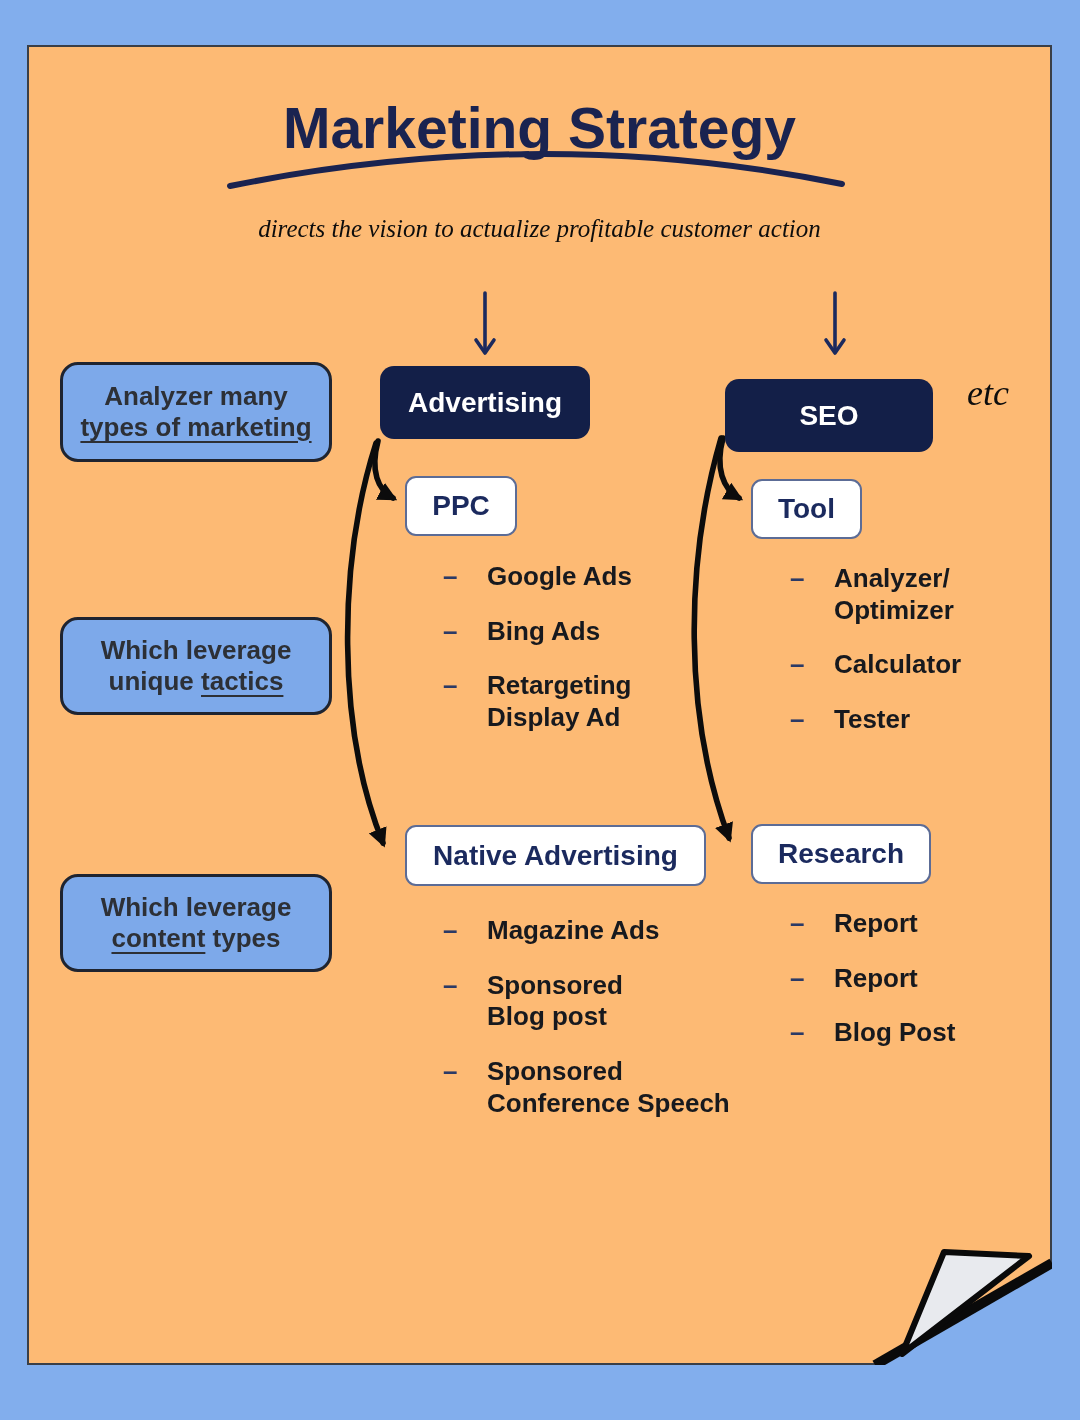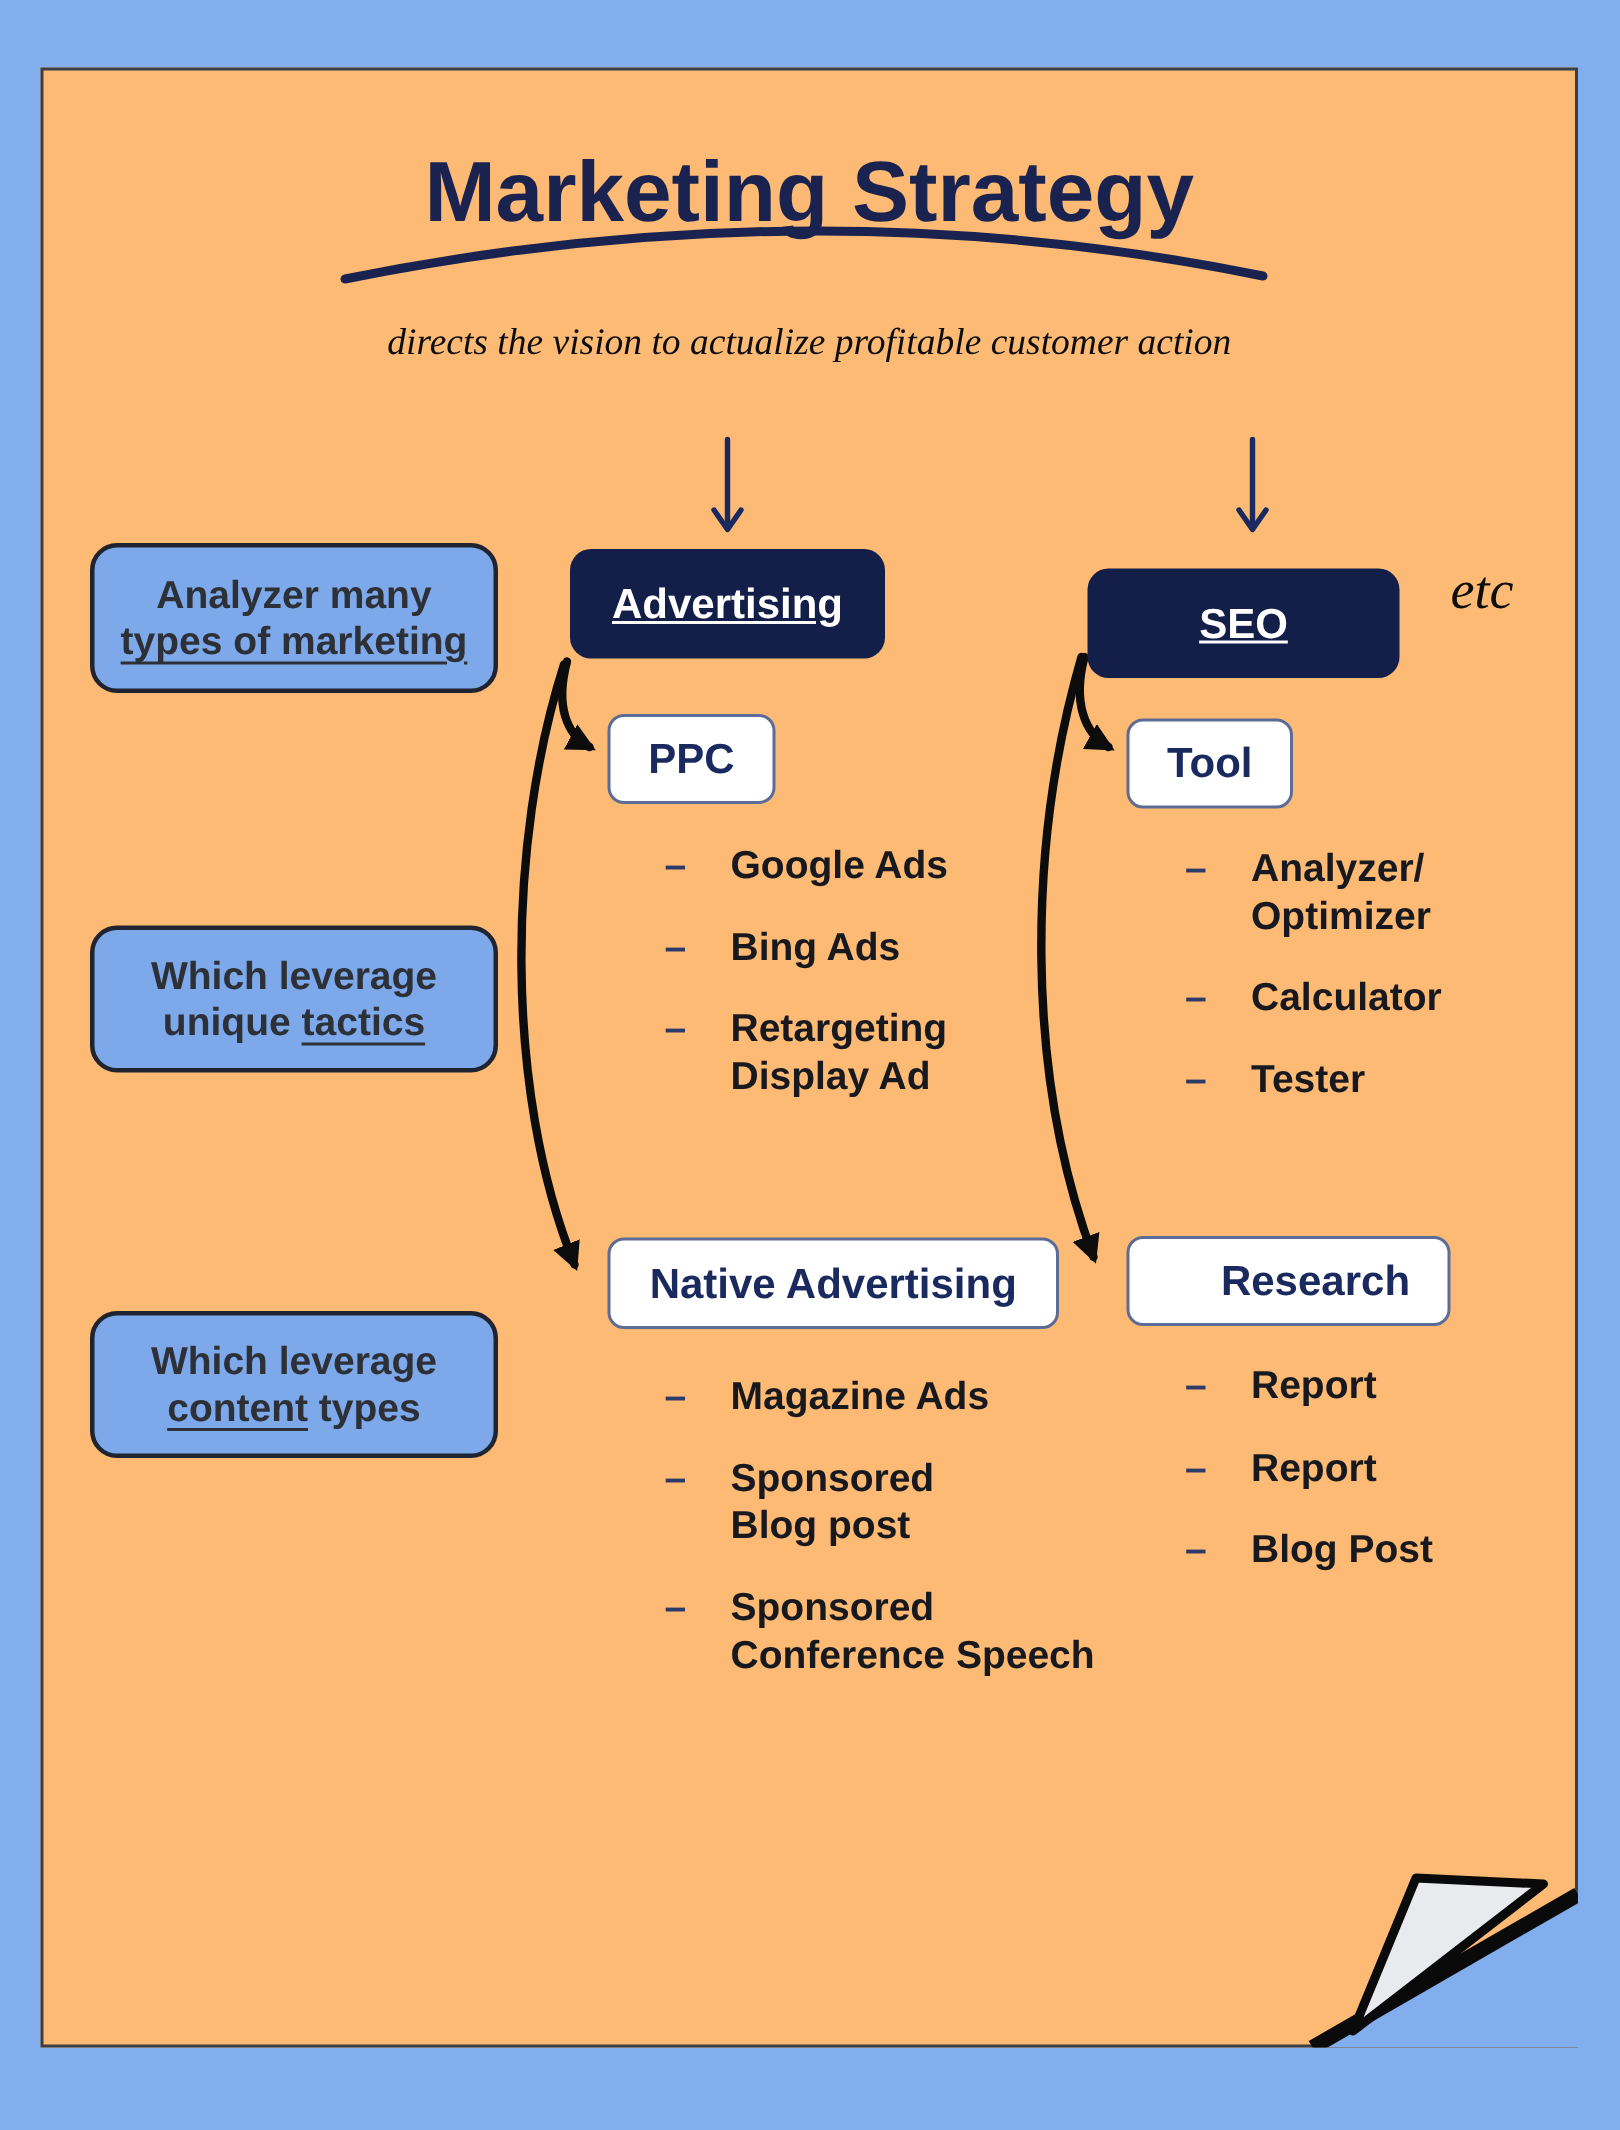--- a/index.html
+++ b/index.html
@@ -40,40 +40,40 @@
     color:#2d3036;font-weight:bold;font-size:26px;line-height:1.18;
   }
   .note .u{text-decoration:underline;text-underline-offset:5px;}
   .note1{left:31px;top:315px;height:94px;}
   .note2{left:31px;top:570px;height:92px;}
   .note3{left:31px;top:827px;height:92px;}
   .navbtn{
     position:absolute;height:73px;
     background:#131f48;border-radius:14px;
     display:flex;align-items:center;justify-content:center;
-    color:#ffffff;font-weight:bold;font-size:28px;text-decoration:underline;
+    color:#ffffff;font-weight:bold;font-size:28px;
   }
   .btn-adv{left:351px;top:319px;width:210px;}
   .btn-seo{left:696px;top:332px;width:208px;}
   .etc{
     position:absolute;left:938px;top:325px;
     font-family:"Liberation Serif", serif;font-style:italic;
     font-size:36px;color:#0d0d0d;
   }
   .gbox{
     position:absolute;
     background:#ffffff;
     border:2px solid #5c6c96;border-radius:11px;
     display:flex;align-items:center;justify-content:center;
     color:#1b2a5e;font-weight:bold;font-size:28px;
   }
   .gbox-ppc{left:376px;top:429px;width:108px;height:56px;}
   .gbox-tool{left:722px;top:432px;width:107px;height:56px;}
   .gbox-na{left:376px;top:778px;width:297px;height:57px;}
-  .gbox-res{left:722px;top:777px;width:176px;height:56px;padding-left:36px;}
+  .gbox-res{left:722px;top:777px;width:176px;height:56px;}
   .list{position:absolute;}
   .list-ppc{left:414px;top:514px;}
   .list-tool{left:761px;top:516px;}
   .list-na{left:414px;top:868px;}
   .list-res{left:761px;top:861px;}
   .li{display:flex;margin-bottom:23px;}
   .dash{
     width:44px;flex:0 0 44px;
     color:#2b3a66;font-weight:bold;font-size:26px;line-height:1.2;
   }

